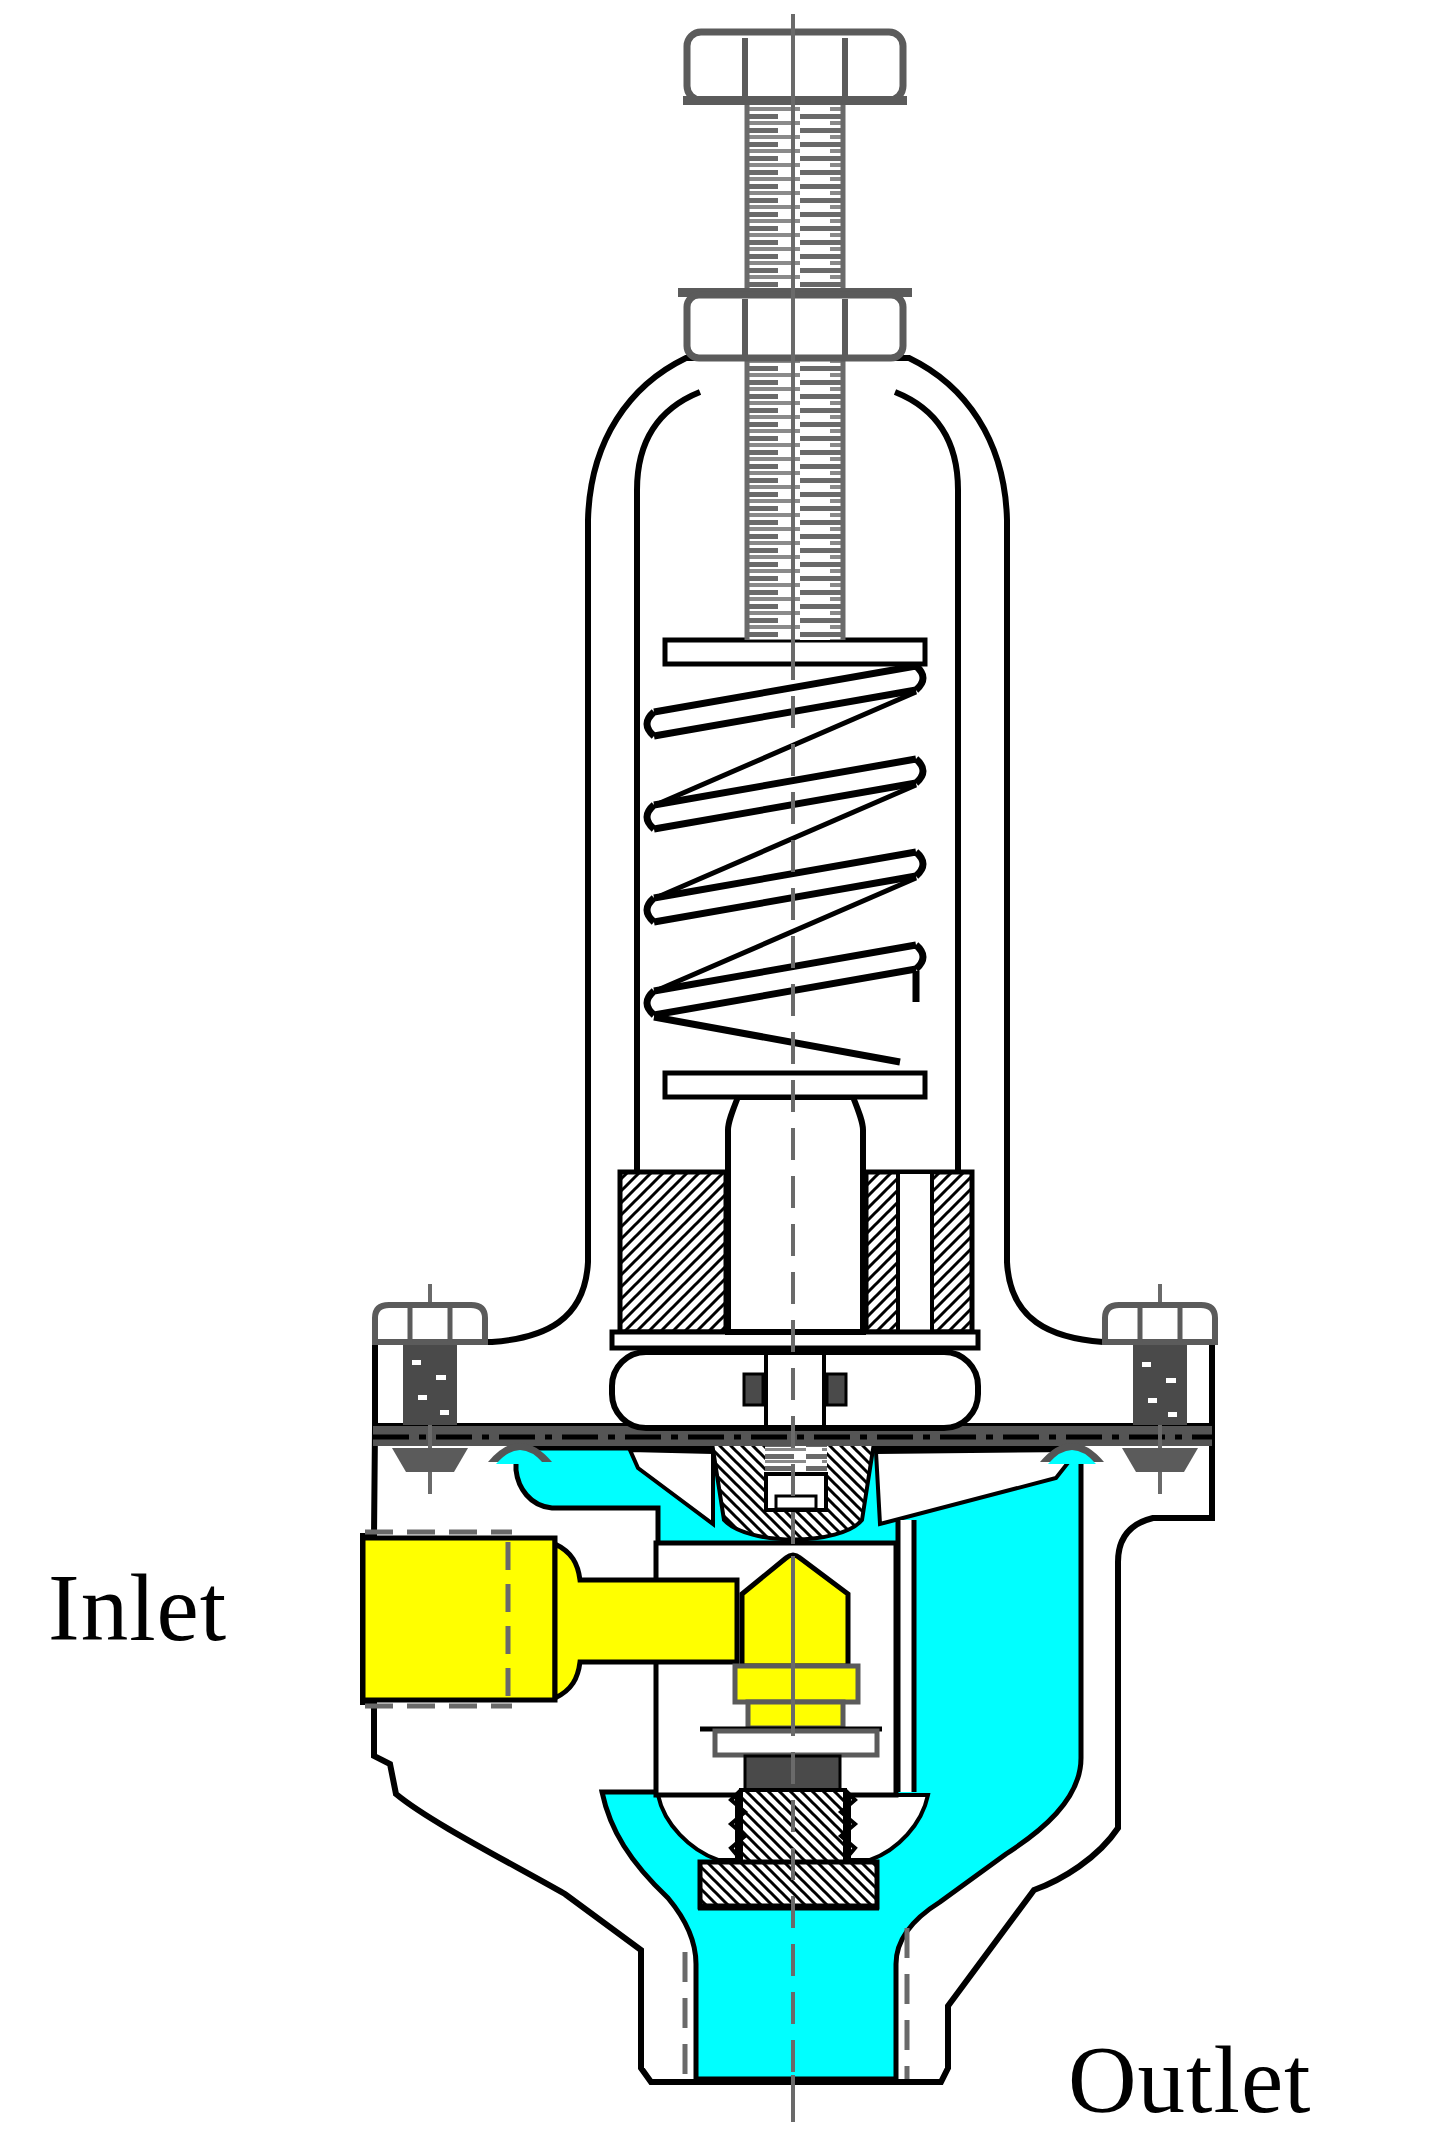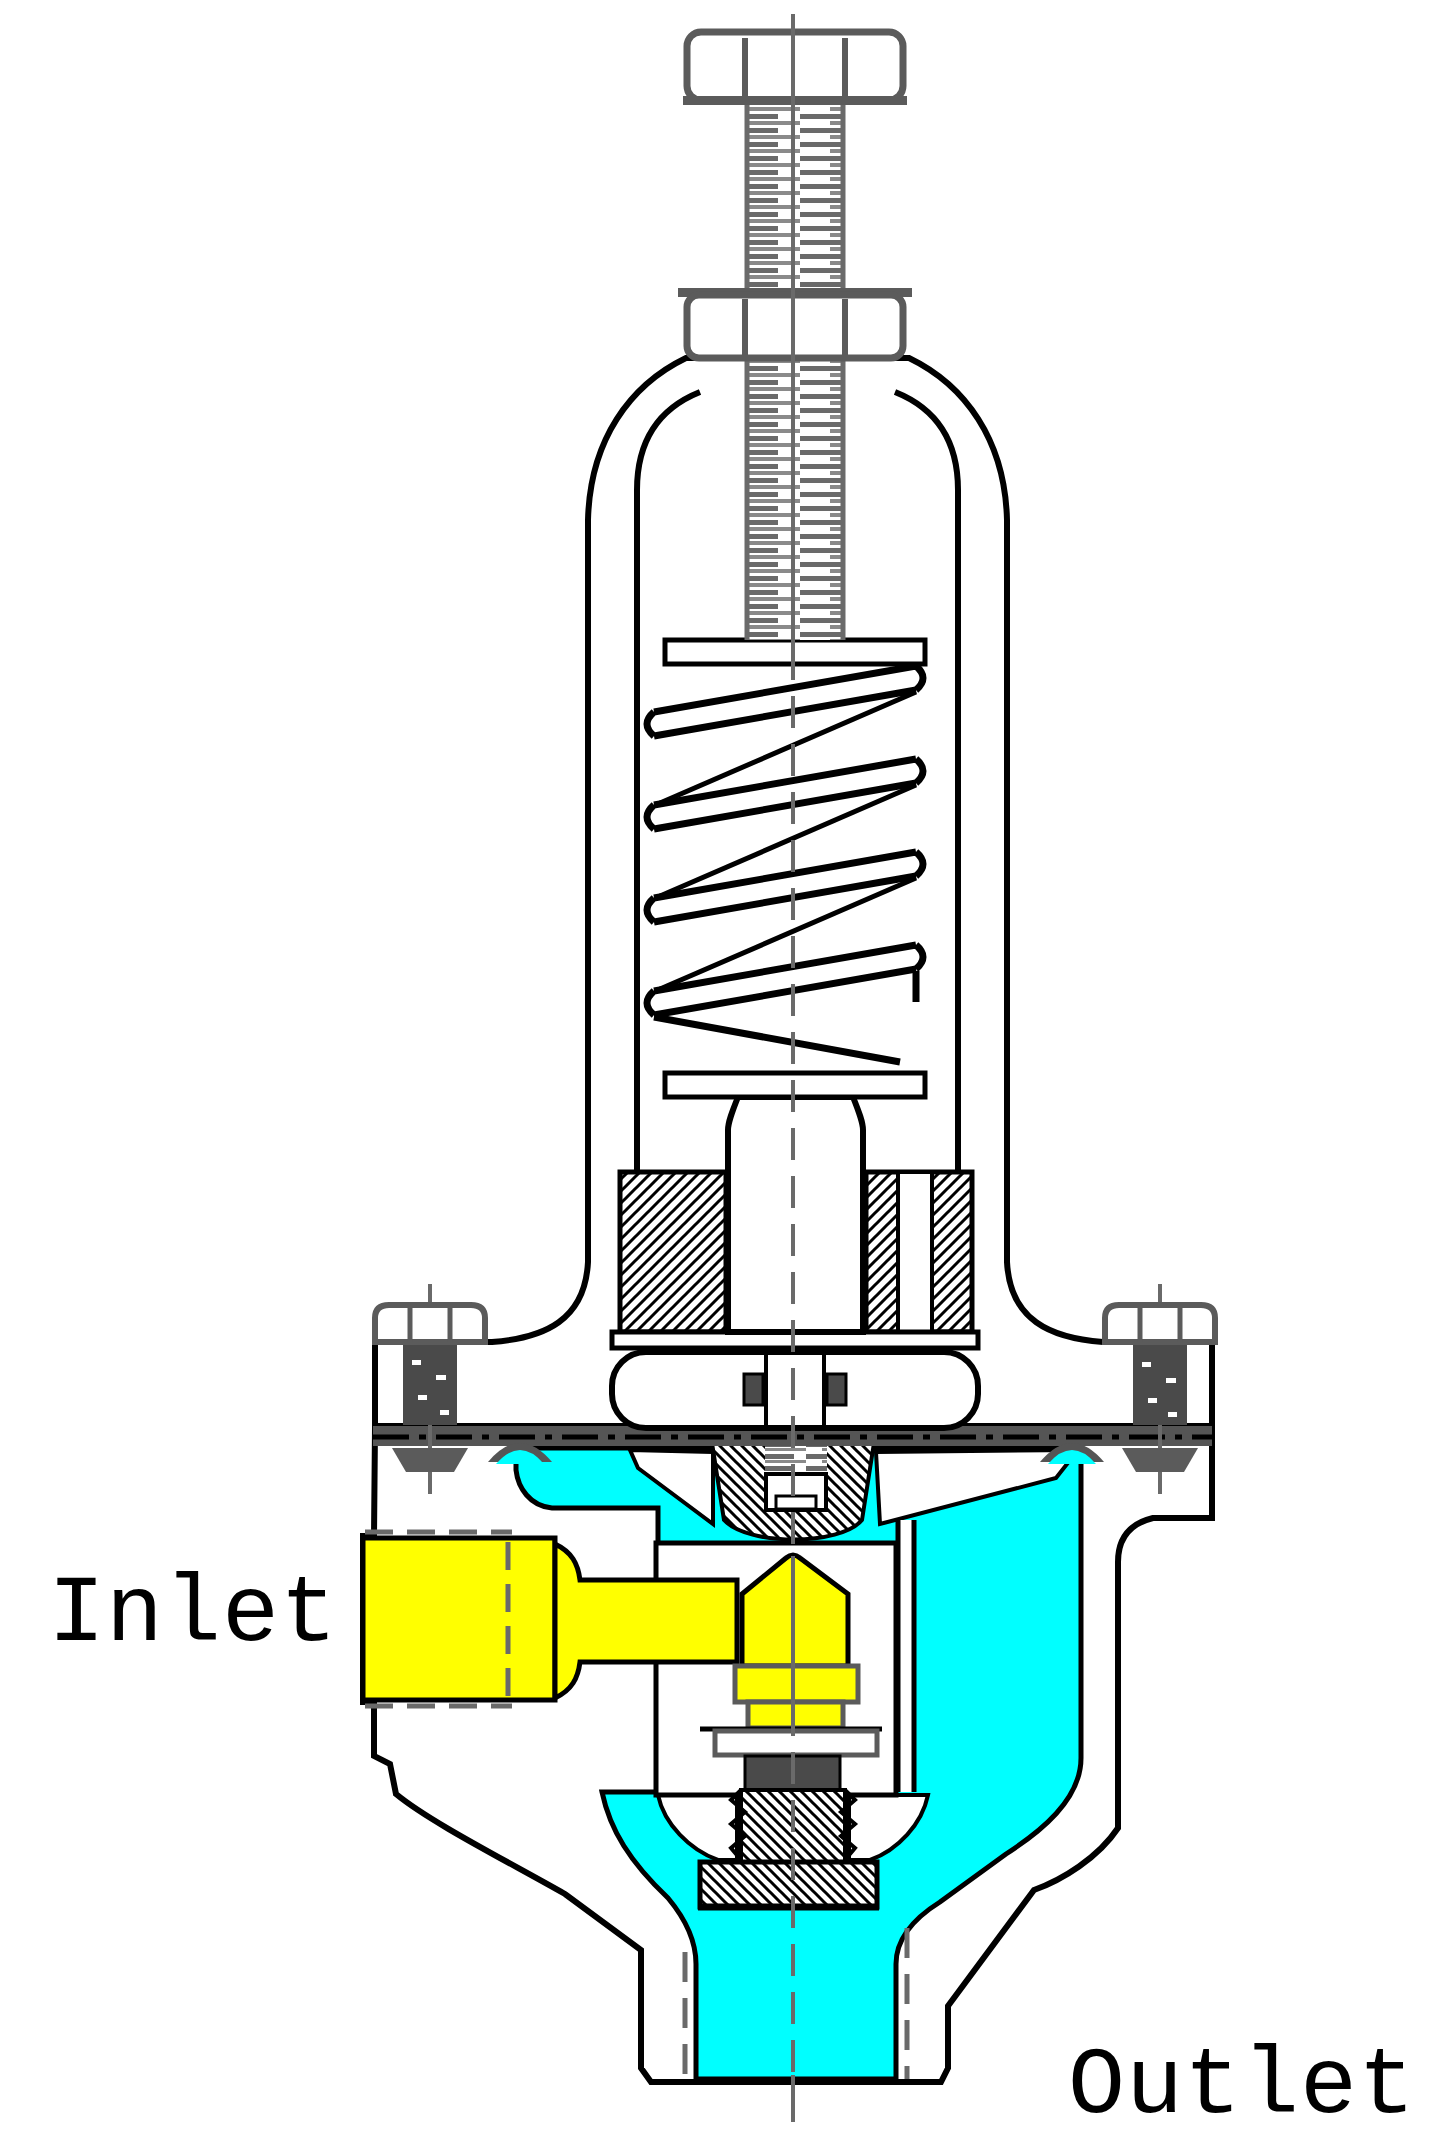--- a/index.html
+++ b/index.html
@@ -1,17 +1,17 @@
 <!DOCTYPE html>
 <html><head>
 <meta charset="utf-8">
 <style>
   html,body{margin:0;padding:0;background:#ffffff;}
   .stage{position:relative;width:1440px;height:2156px;background:#fff;overflow:hidden;
-         font-family:Liberation Mono, monospace;}
+         font-family:Liberation Serif, serif;}
   svg{position:absolute;left:0;top:0;}
   .blk{stroke:#000;fill:#fff;}
   .lbl{fill:#000;font-size:95px;font-weight:500;letter-spacing:1px;}
 </style>
 </head>
 <body>
 
 <div class="stage">
 <svg width="1440" height="2156" viewBox="0 0 1440 2156">
   <defs>

